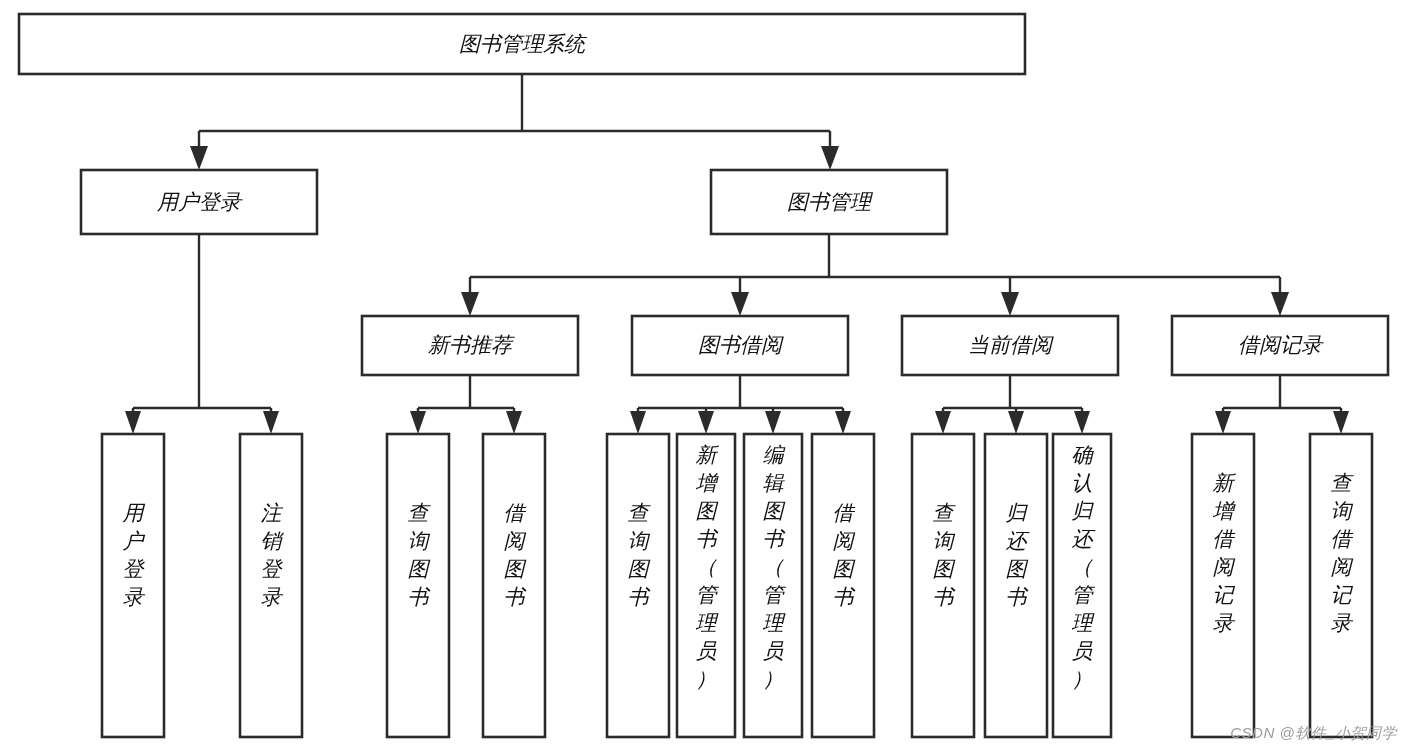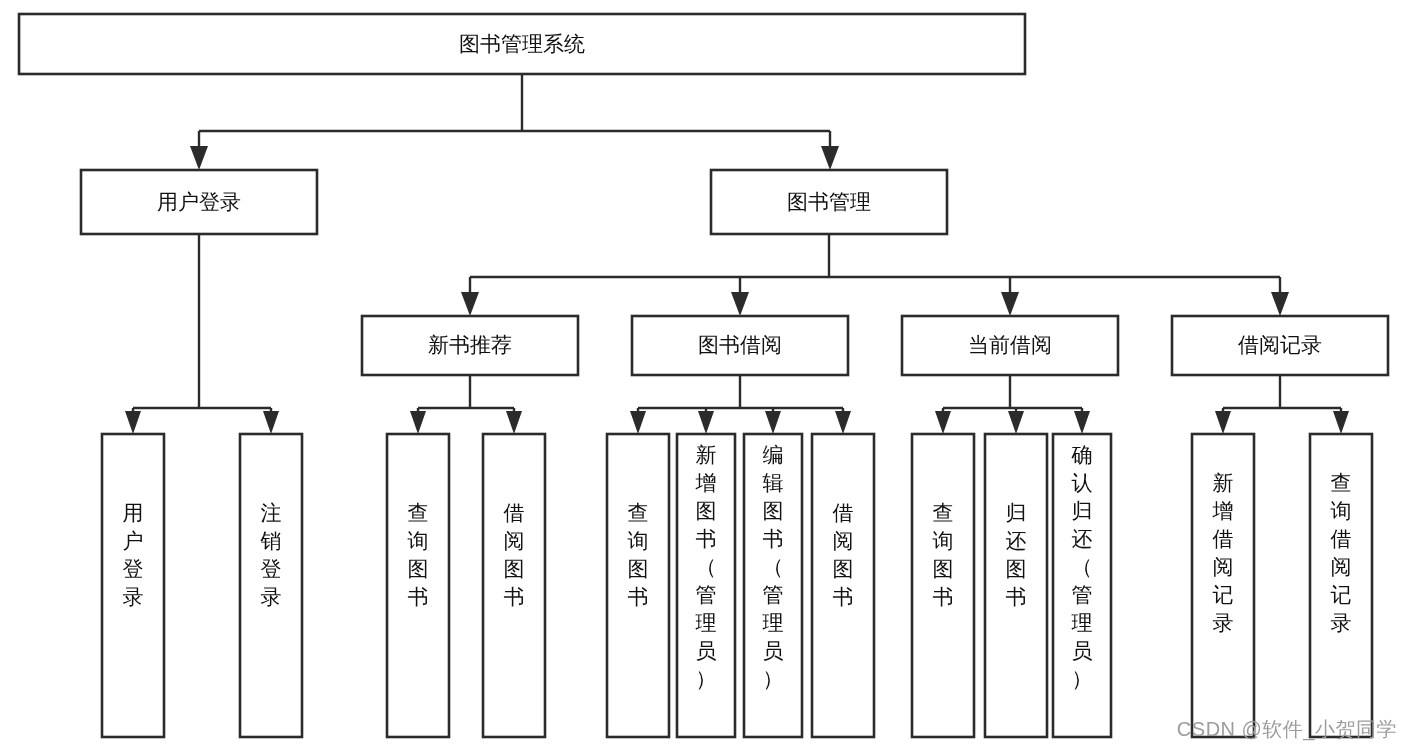--- a/index.html
+++ b/index.html
@@ -11,20 +11,21 @@
     width: 1405px;
     height: 747px;
     font-family: "Liberation Sans", "DejaVu Sans", sans-serif;
     overflow: hidden;
   }
   #diagram-root {
     position: relative;
     width: 1405px;
     height: 747px;
     background: #ffffff;
+    font-style: italic;
   }
   svg.diagram-canvas {
     position: absolute;
     top: 0;
     left: 0;
     width: 1405px;
     height: 747px;
   }
   .node-box {
     fill: #ffffff;
@@ -52,21 +53,21 @@
     fill: #111111;
     font-family: "Liberation Sans", "DejaVu Sans", sans-serif;
     font-size: 21px;
     text-anchor: middle;
   }
   .watermark-text {
     position: absolute;
     right: 8px;
     bottom: 4px;
     font-family: "Liberation Sans", "DejaVu Sans", sans-serif;
-    font-size: 20px;
+    font-size: 15px;
     color: #9c9c9c;
     letter-spacing: 0.5px;
     white-space: nowrap;
     pointer-events: none;
   }
 </style>
 </head>
 <body>
 
 <div id="diagram-root">

